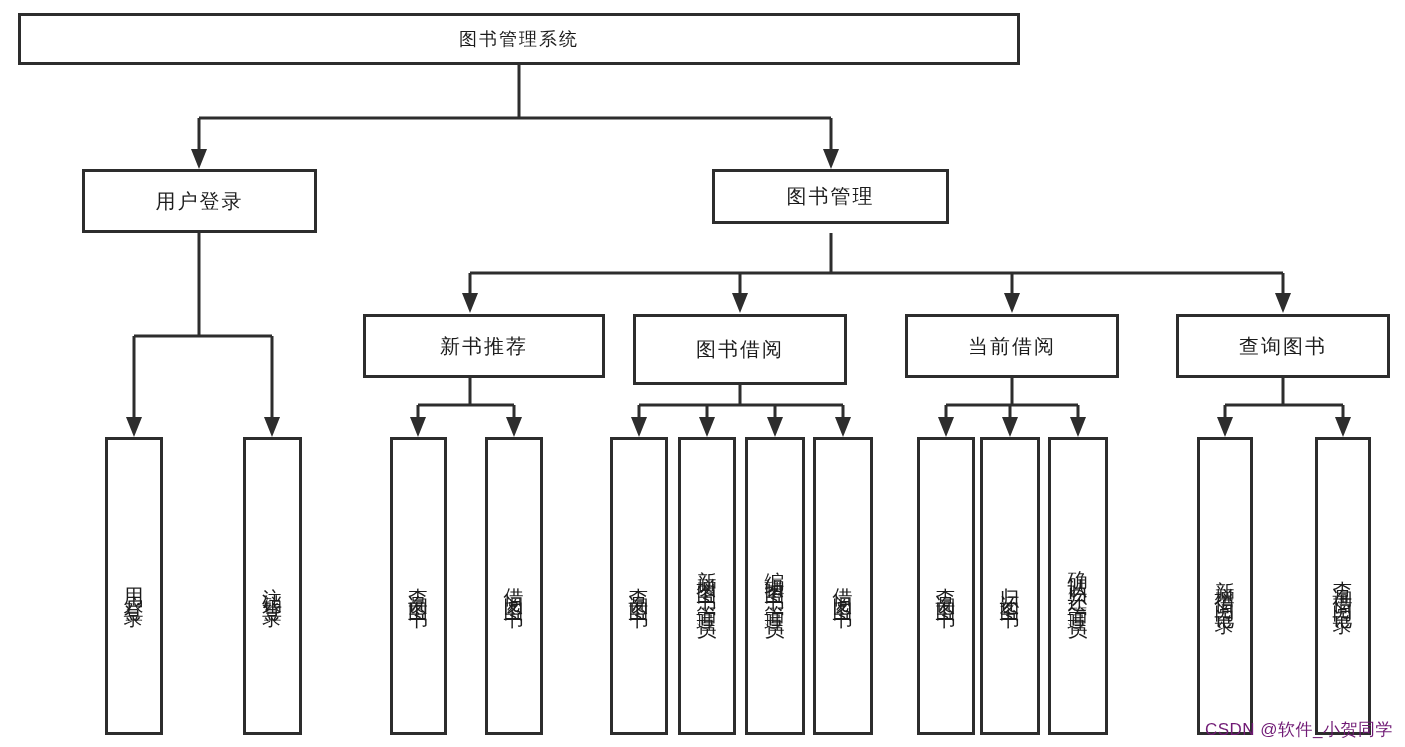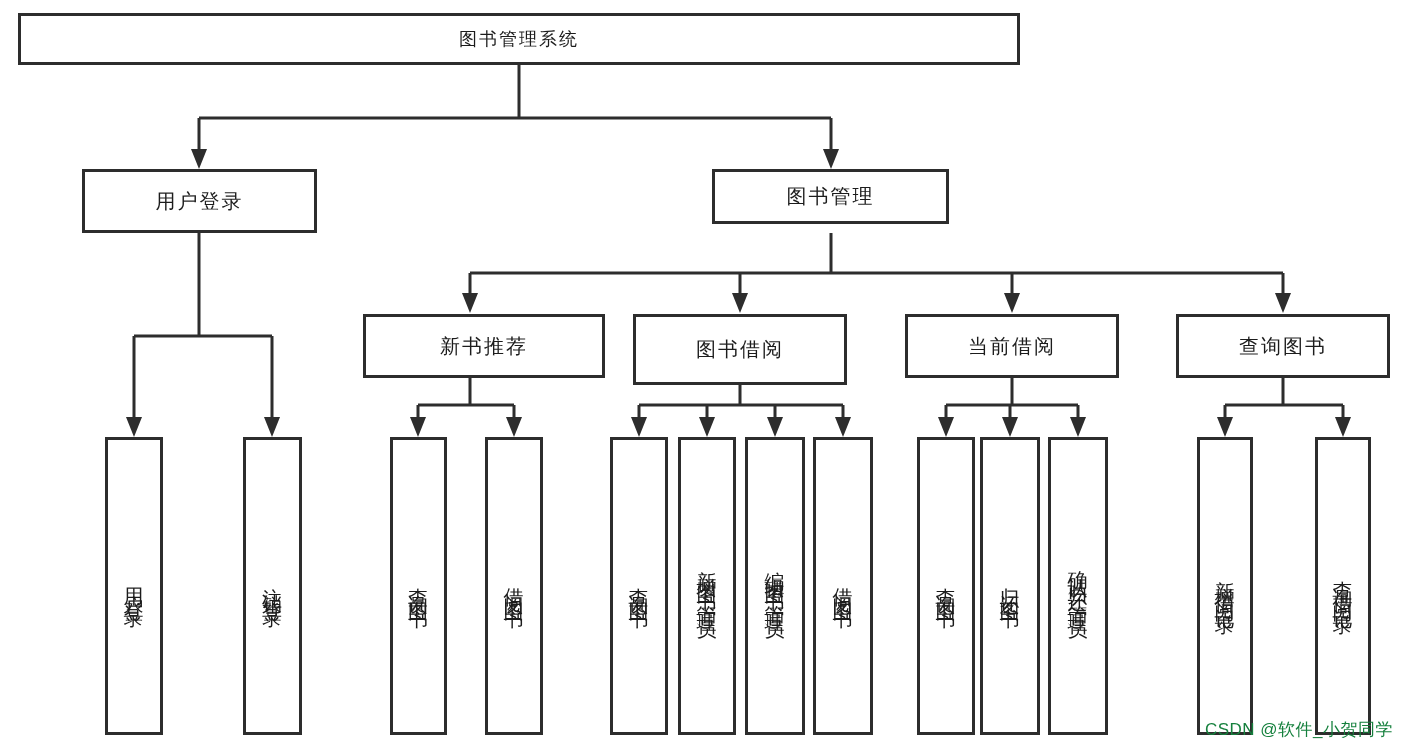--- a/index.html
+++ b/index.html
@@ -38,21 +38,21 @@
     font-size: 20px;
     letter-spacing: 7px;
     line-height: 1.1;
     white-space: nowrap;
   }
   .watermark {
     position: absolute;
     right: 12px;
     bottom: 6px;
     font-size: 17px;
-    color: #15803d;
+    color: #701a75;
     letter-spacing: 0.5px;
     white-space: nowrap;
   }
 </style>
 </head>
 <body>
 
 <div class="canvas">
 
   <svg class="connectors" viewBox="0 0 1405 747" xmlns="http://www.w3.org/2000/svg">

